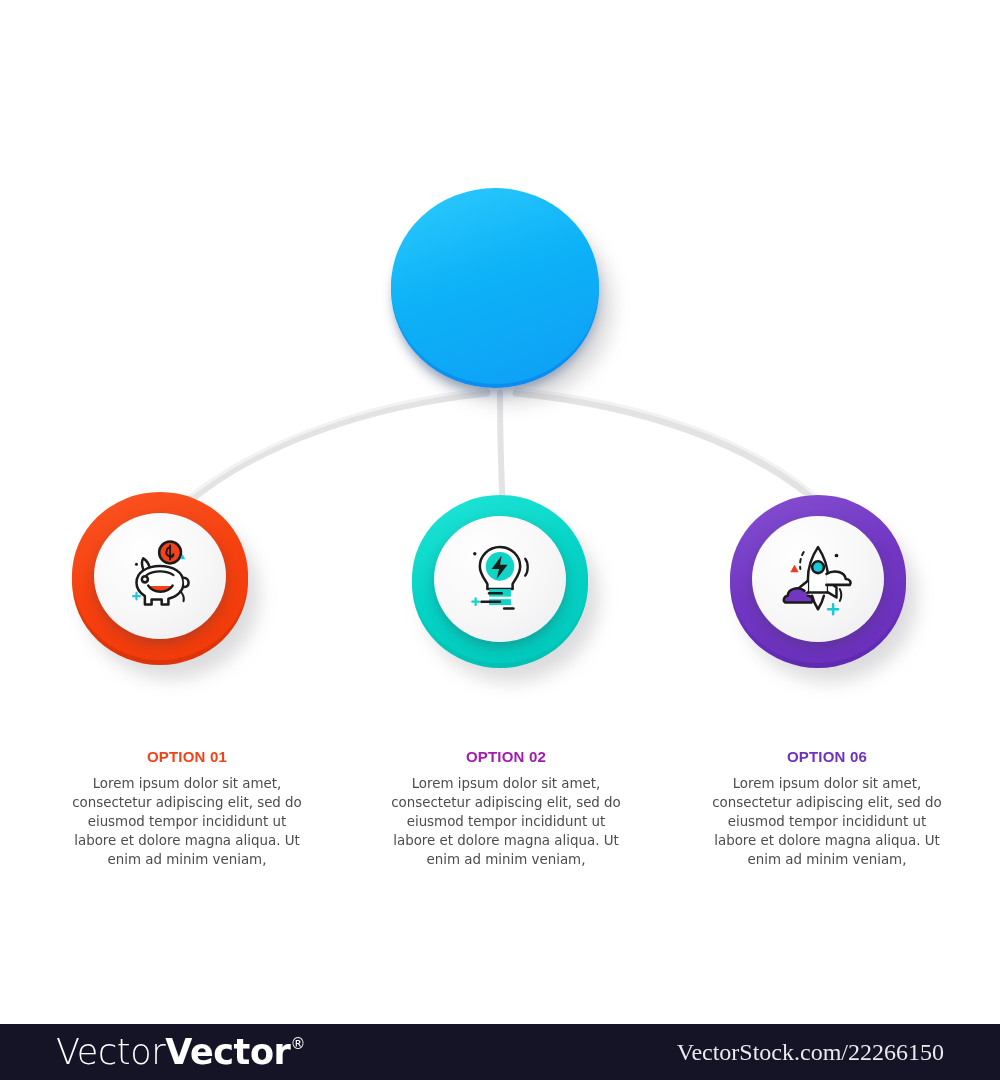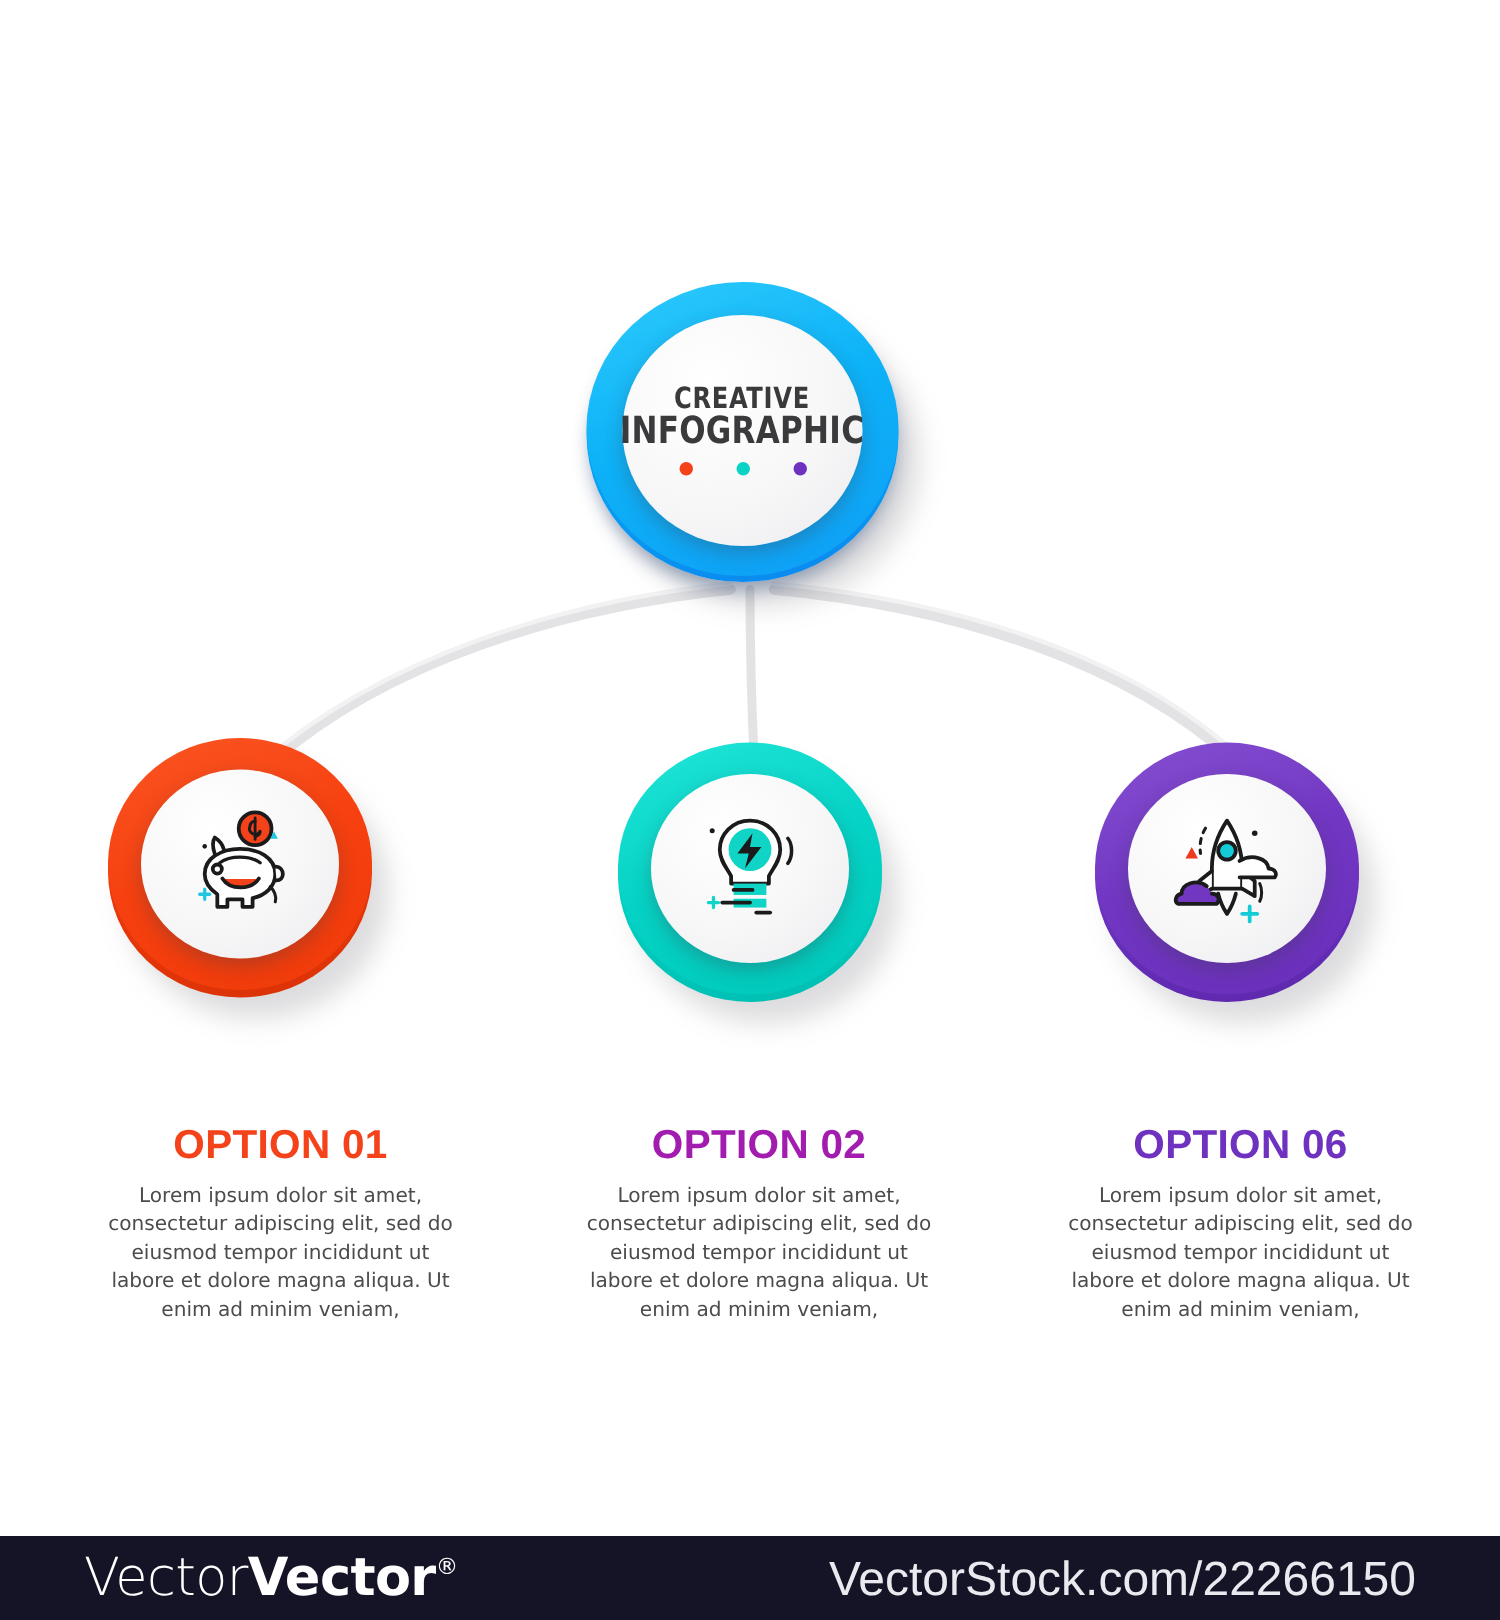--- a/index.html
+++ b/index.html
@@ -126,21 +126,21 @@
   .caption {
     position: absolute;
     width: 250px;
     text-align: center;
   }
   #cap-1 { left: 62px; top: 748px; }
   #cap-2 { left: 381px; top: 748px; }
   #cap-3 { left: 702px; top: 748px; }
 
   .cap-title {
-    font-size: 27px;
+    font-size: 15px;
     font-weight: 700;
     letter-spacing: 0.2px;
     margin-bottom: 9px;
     font-family: "Liberation Sans", sans-serif;
   }
   #cap-1 .cap-title { color: #f4421a; }
   #cap-2 .cap-title { color: #a21caf; }
   #cap-3 .cap-title { color: #6f31c0; }
 
   .cap-body {
@@ -168,22 +168,22 @@
     letter-spacing: -0.4px;
     font-family: "DejaVu Sans","Liberation Sans",sans-serif;
     display: flex;
     align-items: flex-start;
   }
   .wm-logo .thin { font-weight: 300; }
   .wm-logo .bold { font-weight: 700; }
   .wm-logo .reg { font-size: 15px; font-weight: 400; margin-top: 3px; }
   .wm-url {
     color: #e9e9ef;
-    font-size: 32px;
-    font-family: Liberation Sans, sans-serif;
+    font-size: 24px;
+    font-family: Liberation Serif, serif;
     letter-spacing: 0px;
   }
 </style>
 </head>
 <body>
 
 <div id="stage">
 
   <svg id="connectors" viewBox="0 0 1000 1080">
     <g fill="none" stroke="#e3e3e5" stroke-width="7" stroke-linecap="round">
@@ -194,31 +194,20 @@
     <g fill="none" stroke="#f2f2f3" stroke-width="3" stroke-linecap="round">
       <path d="M487,389 C382,400 252,436 166,516"></path>
       <path d="M516,389 C632,400 762,436 838,516"></path>
     </g>
   </svg>
 
   <div class="node" id="main-node">
     <div class="ring-shadow"></div>
     <div class="ring"></div>
     <div class="ring-top"></div>
-    <div class="inner">
-      <div class="main-title">
-        <span class="l1">CREATIVE</span>
-        <span class="l2">INFOGRAPHIC</span>
-      </div>
-      <div class="dot-row">
-        <span class="dot" id="dot-0" style="background: rgb(244, 66, 26);"></span>
-        <span class="dot" id="dot-1" style="background: rgb(10, 211, 198);"></span>
-        <span class="dot" id="dot-2" style="background: rgb(111, 49, 192);"></span>
-      </div>
-    </div>
   </div>
 
   <div class="node opt-node" id="node-1">
     <div class="ring-shadow"></div>
     <div class="ring"></div>
     <div class="ring-top"></div>
     <div class="inner">
       <svg class="icon-wrap" viewBox="0 0 100 100">
         <g fill="none" stroke="#1b1b1b" stroke-width="3" stroke-linecap="round" stroke-linejoin="round">
           <circle cx="62" cy="22" r="13" fill="#f4421a" stroke="#1b1b1b"></circle>

